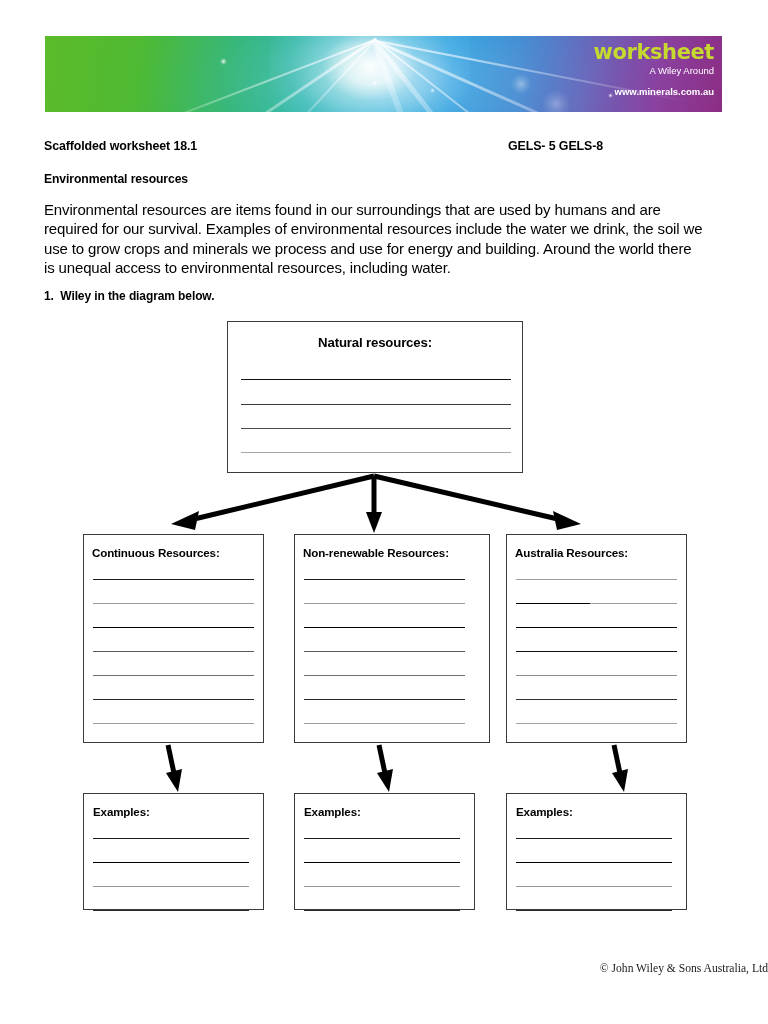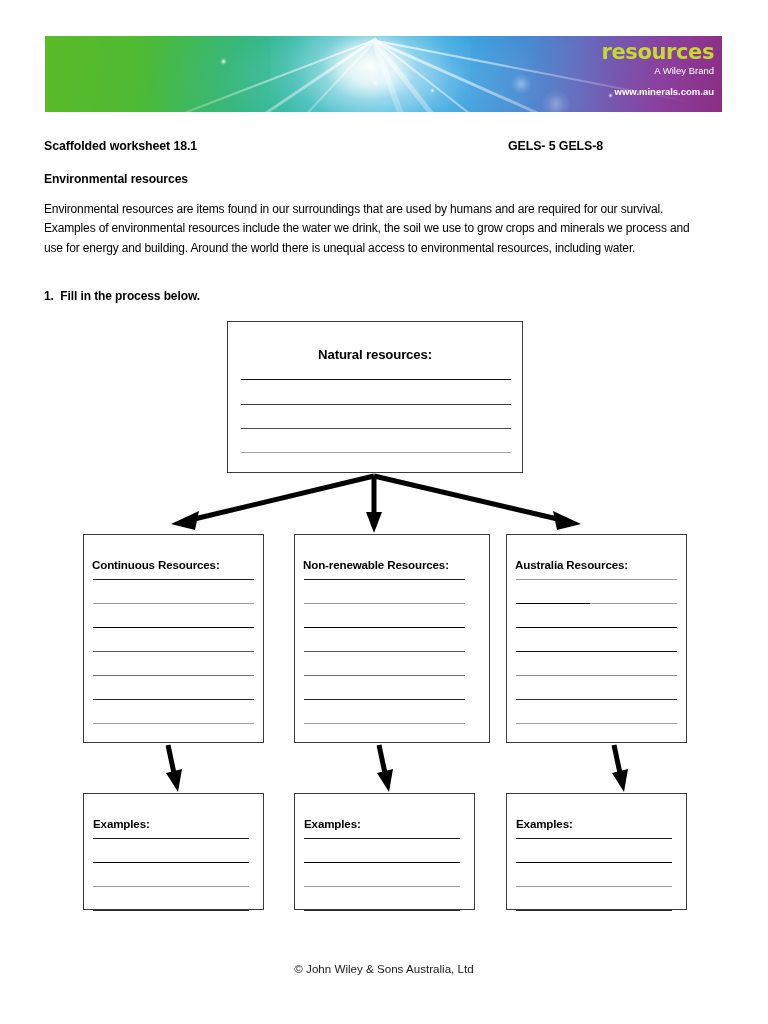--- a/index.html
+++ b/index.html
@@ -152,21 +152,21 @@
     top: 172px;
     font-size: 12.2px;
     font-weight: bold;
     letter-spacing: -0.1px;
   }
   .body-para {
     position: absolute;
     left: 44px;
     top: 200px;
     width: 661px;
-    font-size: 12px;
+    font-size: 15px;
     line-height: 19.3px;
     letter-spacing: -0.15px;
     text-align: left;
   }
   .q-line {
     position: absolute;
     left: 44px;
     top: 289px;
     font-size: 12px;
     font-weight: bold;
@@ -188,21 +188,20 @@
     box-sizing: border-box;
     border: 1px solid #3a3a3a;
     background: #ffffff;
   }
   .node-title {
     position: absolute;
     font-size: 11.6px;
     font-weight: bold;
     letter-spacing: -0.15px;
     white-space: nowrap;
-    margin-top: 12px;
   }
   .rule {
     position: absolute;
     height: 0;
     border-top-style: solid;
   }
 
   
   #box-natural { left: 227px; top: 321px; width: 296px; height: 152px; }
   #box-natural .node-title {
@@ -222,22 +221,22 @@
   #box-ex2 { left: 294px; top: 793px; width: 181px; height: 117px; }
   #box-ex3 { left: 506px; top: 793px; width: 181px; height: 117px; }
   .ex .node-title { left: 9px; top: 11px; }
 
   
   .footer {
     position: absolute;
     left: 0;
     top: 962px;
     width: 768px;
-    text-align: center;
-    font-family: Liberation Sans, sans-serif;
+    text-align: right;
+    font-family: Liberation Serif, serif;
     font-size: 11.6px;
     color: #1a1a1a;
   }
 </style>
 </head>
 <body>
 
 <div class="banner">
   <div class="banner-grad"></div>
 
@@ -255,35 +254,35 @@
   <div class="burst-core"></div>
 
   <div class="sparkle" style="left:175px;top:22px;width:7px;height:7px;"></div>
   <div class="sparkle" style="left:327px;top:44px;width:6px;height:6px;"></div>
   <div class="sparkle" style="left:385px;top:52px;width:5px;height:5px;"></div>
   <div class="sparkle" style="left:466px;top:38px;width:20px;height:20px;opacity:.45;"></div>
   <div class="sparkle" style="left:497px;top:54px;width:28px;height:28px;opacity:.35;"></div>
   <div class="sparkle" style="left:563px;top:57px;width:5px;height:5px;"></div>
 
   <div class="logo-block">
-    <span class="logo-word">resources</span>
-    <span class="logo-sub">A Wiley Brand</span>
+    <span class="logo-word">worksheet</span>
+    <span class="logo-sub">A Wiley Around</span>
     <span class="logo-url">www.minerals.com.au</span>
   </div>
 </div>
 
 <div class="wsheet-title">Scaffolded worksheet 18.1</div>
 <div class="gels-code">GELS- 5 GELS-8</div>
 <div class="section-head">Environmental resources</div>
 
 <div class="body-para">Environmental resources are items found in our surroundings that are used by humans and are required for our survival. Examples of environmental resources include the water we drink, the soil we use to grow crops and minerals we process and use for energy and building. Around the world there is unequal access to environmental resources, including water.</div>
 
 <div class="q-line">
   <span>1.</span>&nbsp;
-  <span class="q-text">Fill in the process below.</span>
+  <span class="q-text">Wiley in the diagram below.</span>
 </div>
 
 <svg class="diagram" viewBox="0 0 768 1024" xmlns="http://www.w3.org/2000/svg">
 
   <path d="M 374 476 L 190 520" fill="none" stroke="#000" stroke-width="5"></path>
   <path d="M 171 524 L 199 511 L 195 530 Z" fill="#000"></path>
 
   <path d="M 374 476 L 374 518" fill="none" stroke="#000" stroke-width="5"></path>
   <path d="M 374 533 L 366 512 L 382 512 Z" fill="#000"></path>
 

